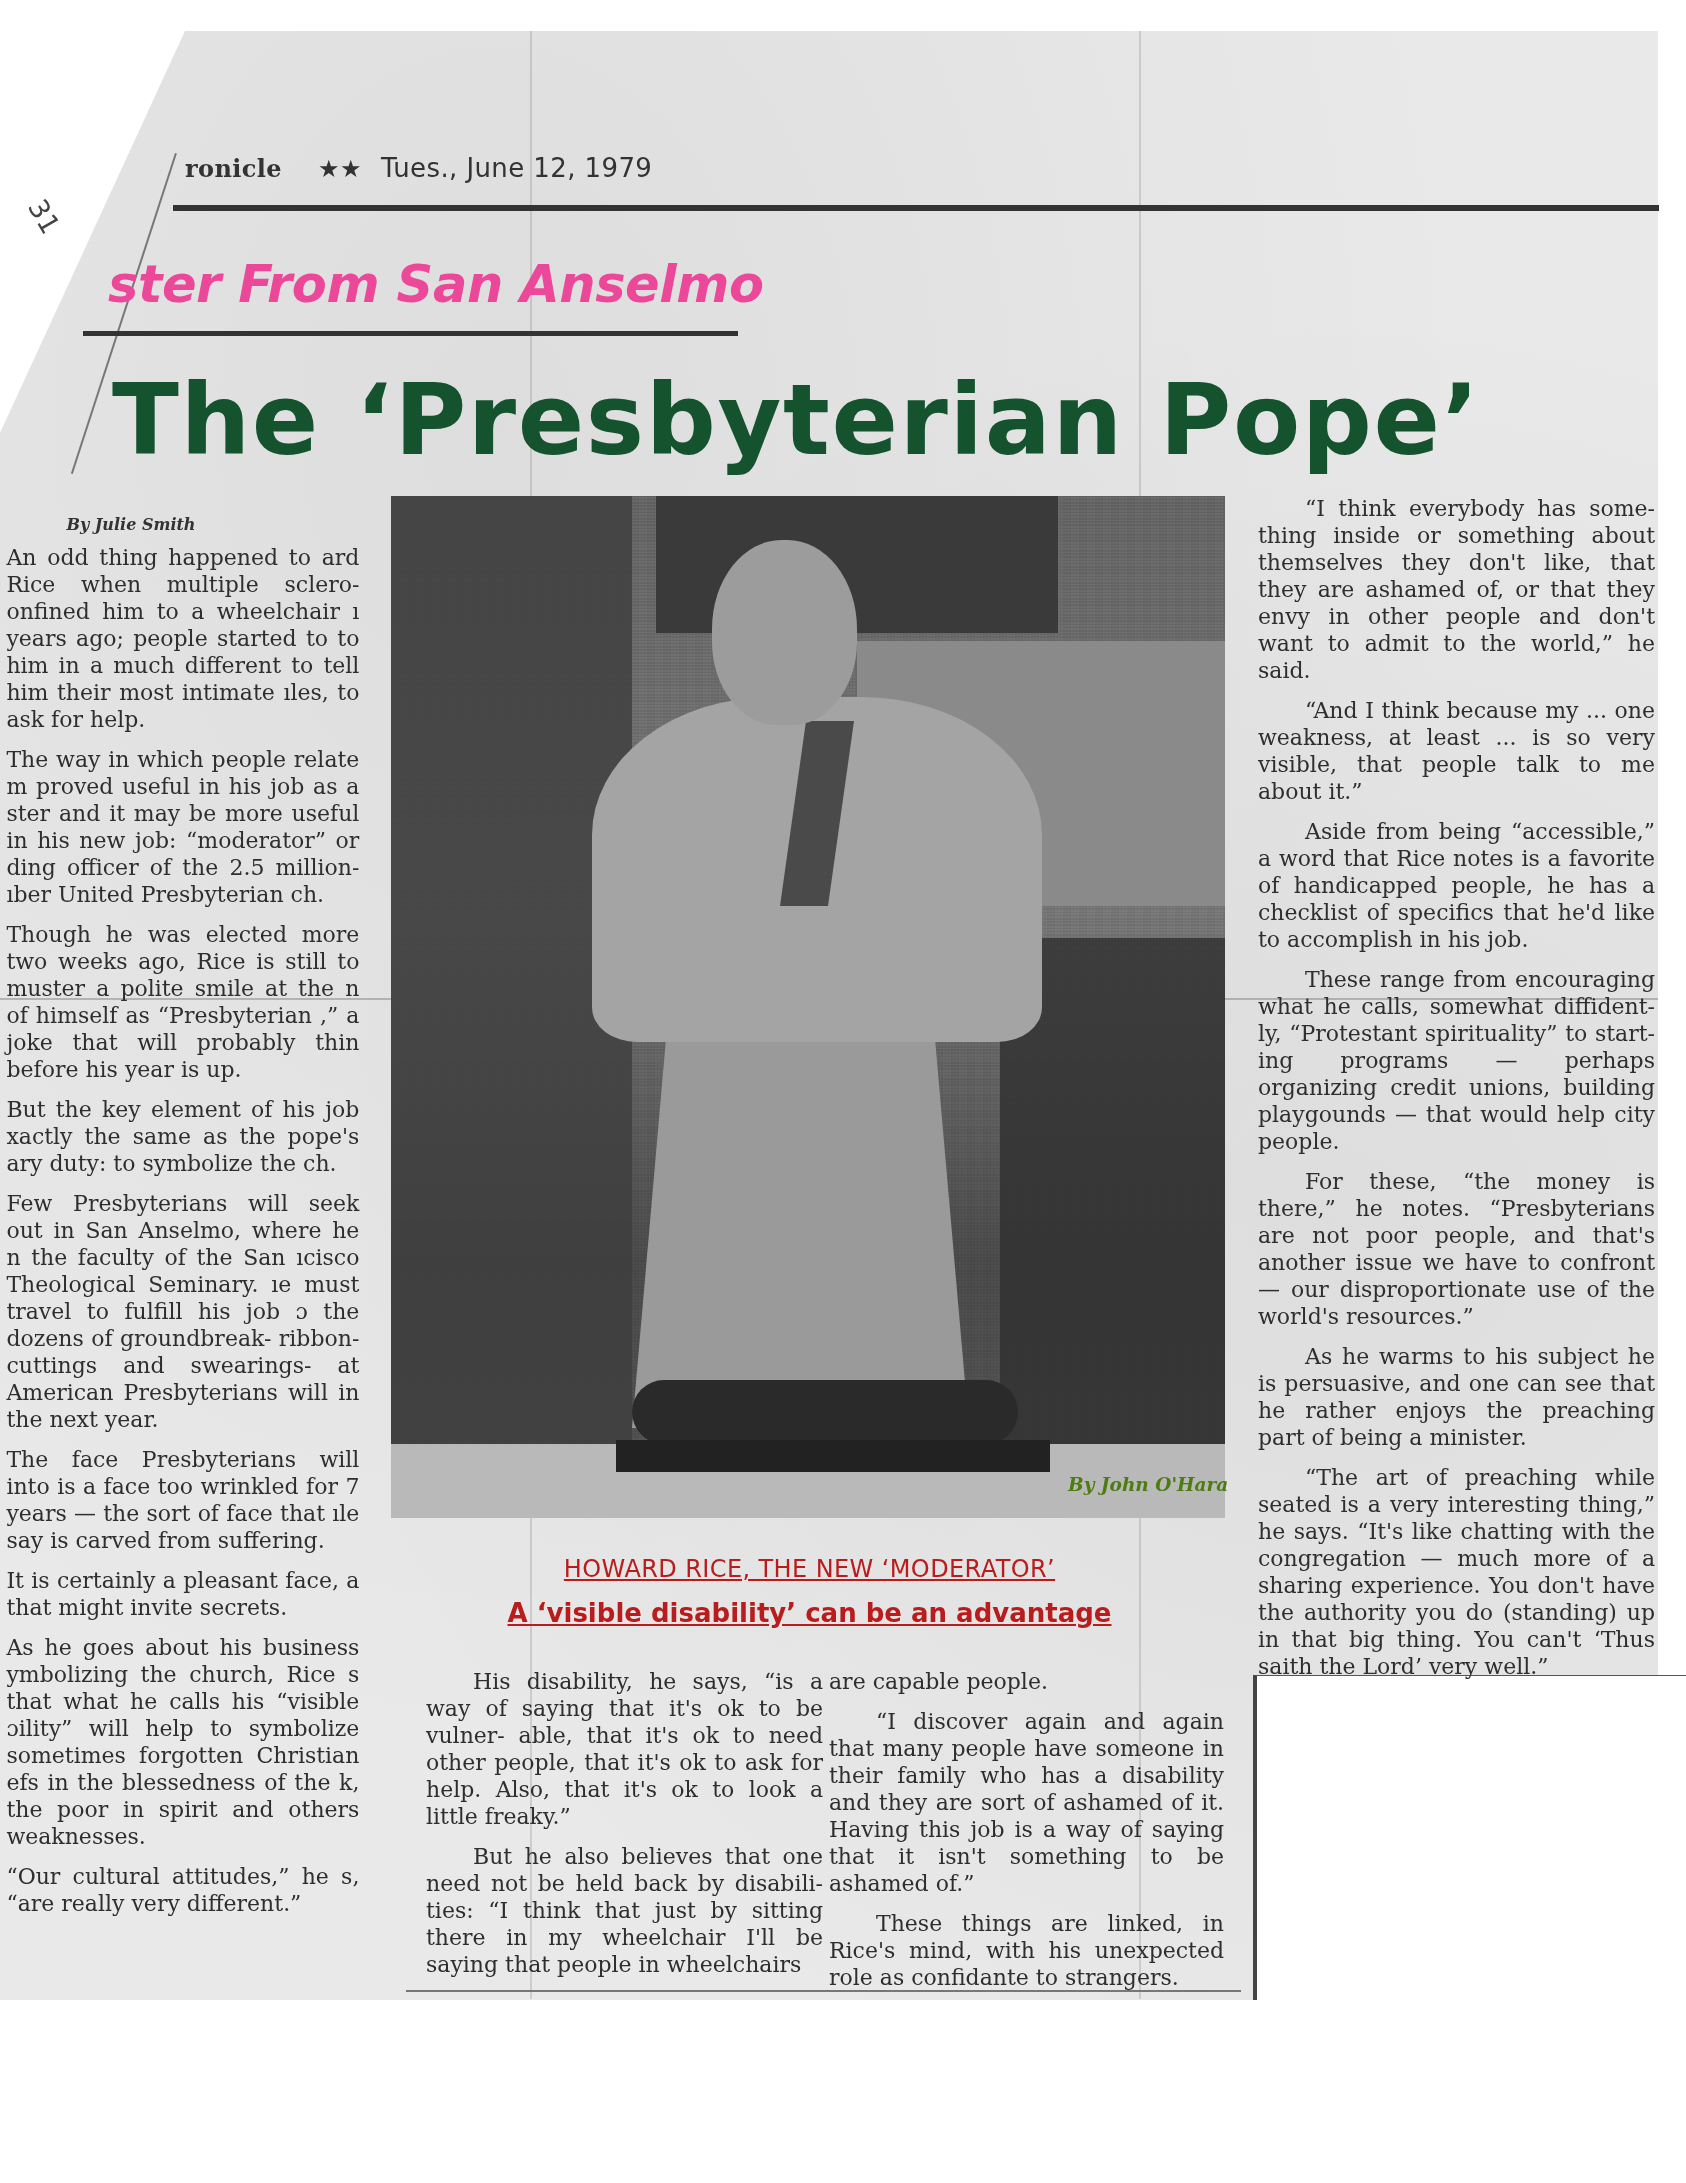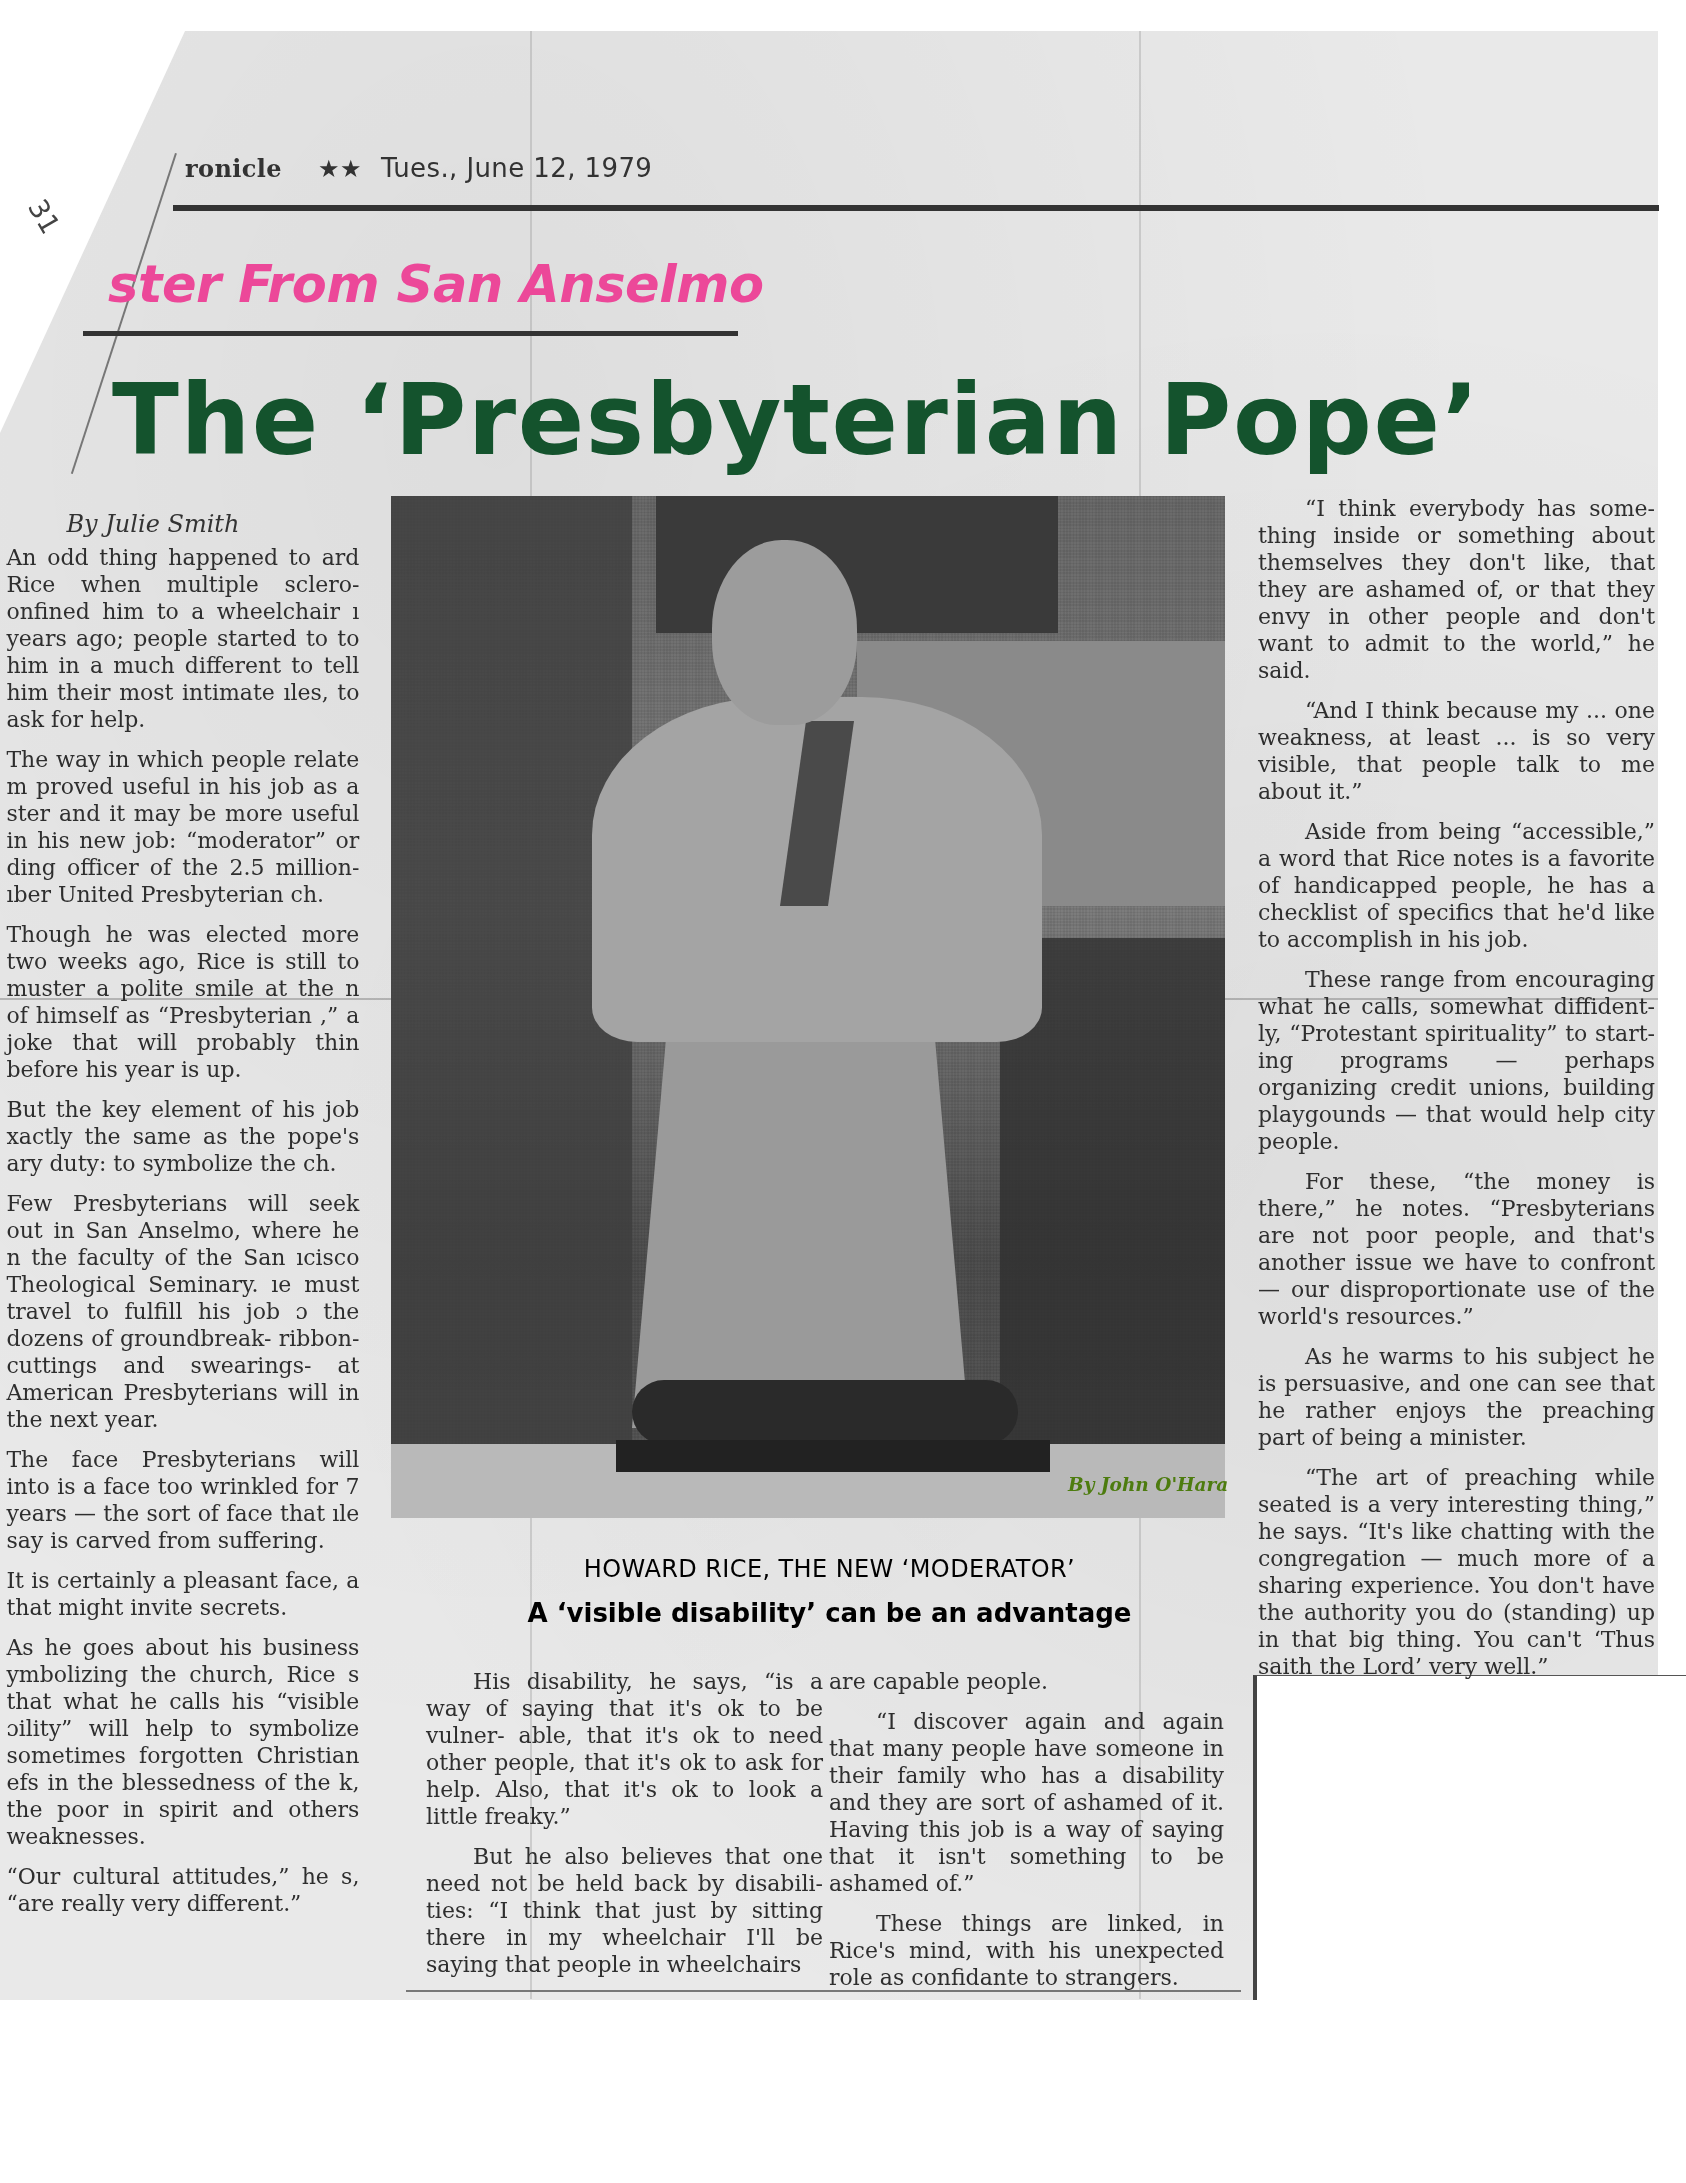--- a/index.html
+++ b/index.html
@@ -54,21 +54,21 @@
     position:absolute; left:112px; top:363px; font-family:"DejaVu Sans", sans-serif;
     font-weight:bold; font-size:98px; color:#14532d; letter-spacing:1.6px;
     transform:scaleX(1.0); transform-origin:left; white-space:nowrap;
   }
   .col {
     position:absolute; font-family:"DejaVu Serif", serif; font-size:22px; line-height:27px;
     color:#2e2e2e; text-align:justify;
   }
   .col p { margin:0 0 13px 0; }
   .col-left { left:6.4px; top:511px; width:353px; }
-  .col-left .byline { font-style:italic; font-weight:normal; font-size:24px; margin:0 0 6.4px 60px; color:#333; }
+  .col-left .byline { font-style:italic; font-weight:bold; font-size:16px; margin:0 0 6.4px 60px; color:#333; }
   .col-right { left:1258px; top:495px; width:397px; }
   .col-right p, .col-b1 p, .col-b2 p { text-indent:47px; }
   .col-b1 { left:406px; top:1668px; width:397px;margin-left:20px; }
   .col-b2 { left:829px; top:1668px; width:395px; }
   .col-b2 p.cont { text-indent:0; }
   .photo {
     position:absolute; left:391px; top:496px; width:834px; height:1022px;
     background:
       repeating-linear-gradient(0deg, rgba(0,0,0,0.06) 0 1.6px, transparent 1.6px 3.2px),
       repeating-linear-gradient(90deg, rgba(0,0,0,0.06) 0 1.6px, transparent 1.6px 3.2px),
@@ -84,22 +84,22 @@
   .photo .tie { position:absolute; left:402px; top:225px; width:48px; height:185px; background:#4a4a4a; transform:skewX(-8deg); }
   .photo .legs { position:absolute; left:241px; top:546px; width:337px; height:386px; background:#9a9a9a; clip-path:polygon(10% 0,90% 0,100% 100%,0 100%); }
   .photo .feet { position:absolute; left:241px; top:884px; width:386px; height:64px; background:#2a2a2a; border-radius:32px; }
   .photo .ground { position:absolute; left:0; top:948px; width:834px; height:74px; background:#b9b9b9; }
   .photo .footrest { position:absolute; left:225px; top:944px; width:434px; height:32px; background:#222; }
   .photo-credit {
     position:absolute; left:1068px; top:1474px; font-family:"DejaVu Serif", serif;
     font-style:italic; font-weight:bold; font-size:18.5px; color:#4d7c0f;
   }
   .caption {
-    position:absolute; left:476px; top:1555px; width:707px; text-align:center;
-    font-family:"DejaVu Sans", sans-serif; color:#000000;
+    position:absolute; left:456px; top:1555px; width:707px; text-align:center;
+    font-family:"DejaVu Sans", sans-serif; color:#b91c1c;text-decoration:underline;
   }
   .caption .line1 { font-size:24px; letter-spacing:0.4px; display:block; }
   .caption .line2 { font-size:26px; font-weight:bold; display:block; margin-top:15px; }
   .col-rule-bottom { position:absolute; left:406px; top:1990px; width:835px; height:1.6px; background:#777; }
 </style>
 </head>
 <body>
 
 <div class="clip"></div>
 <div class="fold-v1"></div>

